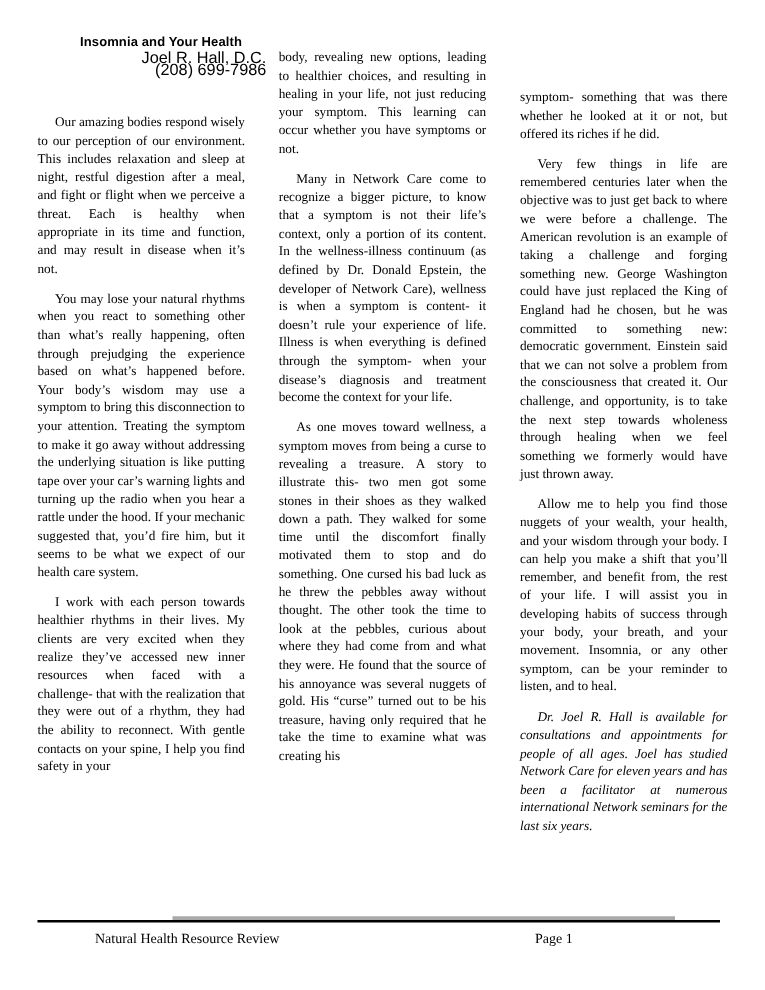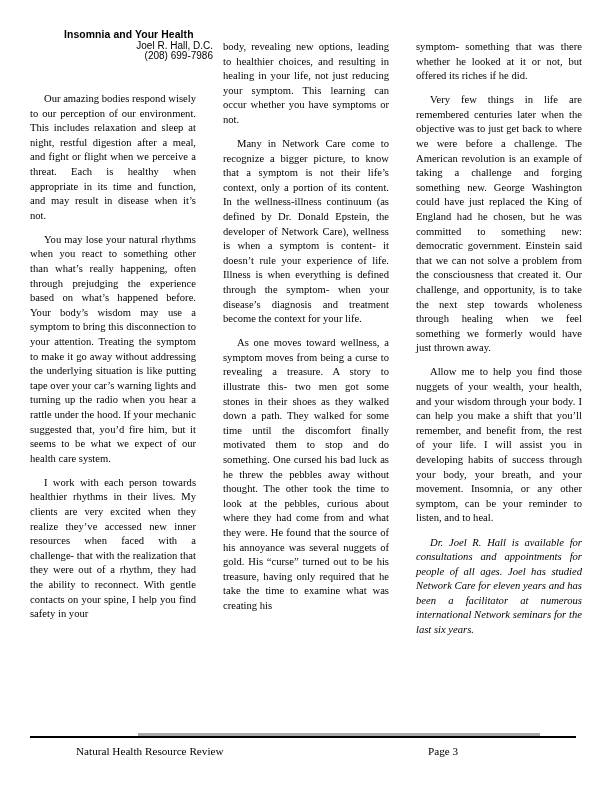--- a/index.html
+++ b/index.html
@@ -35,21 +35,21 @@
     font-family: "Liberation Sans", "DejaVu Sans", sans-serif;
     font-weight: bold;
     font-size: 10.4px;
     letter-spacing: 0.1px;
     line-height: 13px;
     margin: 0;
     white-space: nowrap;
   }
   .byline {
     font-family: "Liberation Sans", "DejaVu Sans", sans-serif;
-    font-size: 10px;
+    font-size: 13px;
     line-height: 10.4px;
     text-align: right;
     margin: 0;
     padding-right: 1px;
   }
   .byline-line {
     display: block;
     white-space: nowrap;
   }
 
@@ -62,21 +62,21 @@
     height: 672px;
   }
   .col {
     position: absolute;
     top: 0;
     width: 166px;
     height: 672px;
   }
   .col-1 { left: 0px; }
   .col-2 { left: 193px; }
-  .col-3 { left: 386px; }
+  .col-3 { left: 386px; margin-top: 32px; }
 
   .col-1 .flow { padding-top: 52px; font-family: Liberation Serif, serif; }
 
   .flow p {
     margin: 0 0 9.5px 0;
     font-size: 10.6px;
     line-height: 14.6px;
     text-align: justify;
     text-indent: 14px;
     -webkit-hyphens: none;
@@ -181,16 +181,16 @@
 
   </div>
 
   <div class="footer-rules">
     <div class="rule-gray"></div>
     <div class="rule-black"></div>
   </div>
 
   <div class="footer">
     <span class="footer-title">Natural Health Resource Review</span>
-    <span class="footer-page">Page 3</span>
+    <span class="footer-page">Page 1</span>
   </div>
 
 </div>
 
 </body></html>

